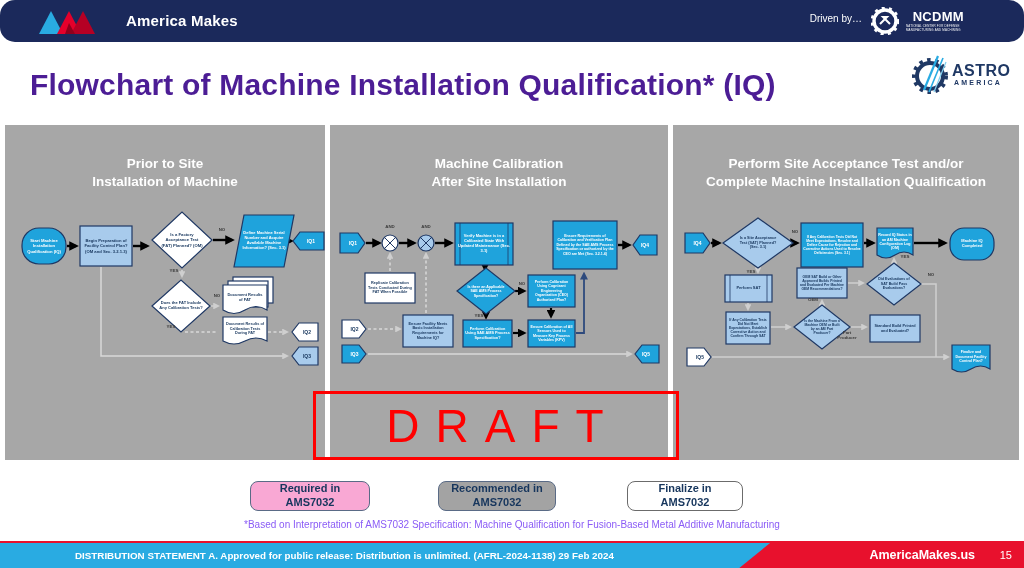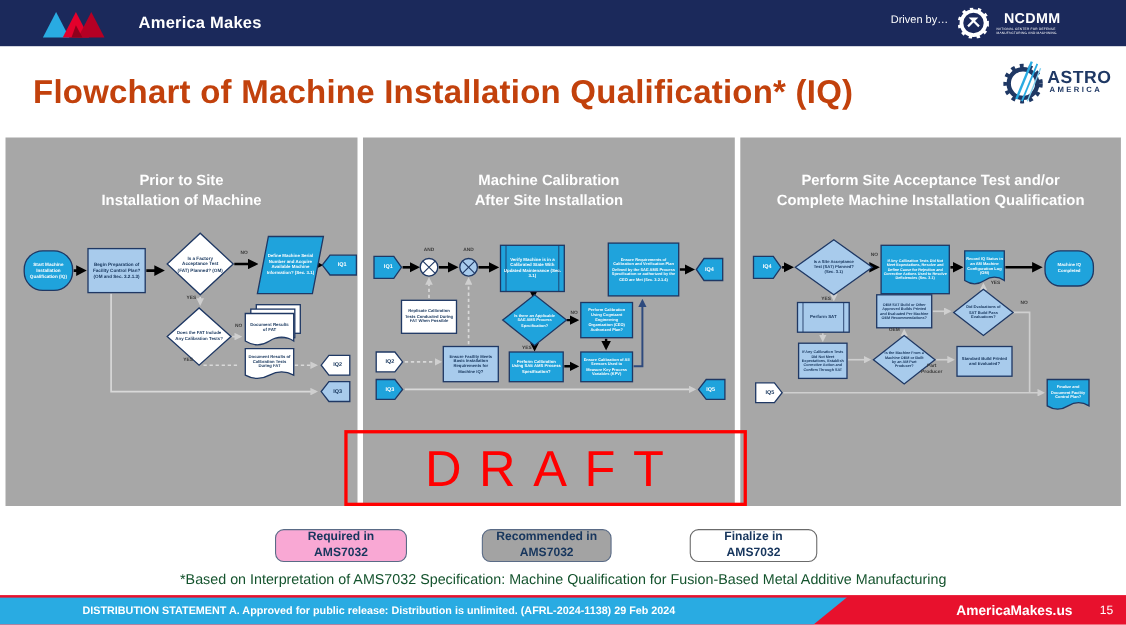--- a/index.html
+++ b/index.html
@@ -1,26 +1,26 @@
 <!DOCTYPE html>
 <html><head>
 <meta charset="utf-8">
 <style>
   html,body{margin:0;padding:0;width:1024px;height:568px;overflow:hidden;
     font-family:"Liberation Sans",sans-serif;background:#fff;position:relative;}
   .abs{position:absolute;}
   
-  .topbar{position:absolute;left:0;top:0;width:1024px;height:42px;background:#1B295B;}
+  .topbar{position:absolute;left:0;top:0;width:1024px;height:42px;background:#1B295B;border-radius:15px;}
   .brand-text{position:absolute;left:126px;top:0;height:42px;line-height:42px;
     color:#fff;font-weight:bold;font-size:15px;letter-spacing:.2px;}
   .driven{position:absolute;right:162px;top:13px;color:#fff;font-size:10px;}
   .ncdmm-name{position:absolute;right:60px;top:9px;color:#ffffff;font-weight:bold;font-size:13px;letter-spacing:.3px;}
   .ncdmm-tag{position:absolute;right:46px;color:#fff;font-size:2.9px;letter-spacing:.2px;width:72px;text-align:left;}
   
-  .slide-title{position:absolute;left:30px;top:68px;width:870px;color:#c2410c;
+  .slide-title{position:absolute;left:30px;top:68px;width:870px;color:#4c1d95;
     font-size:30px;font-weight:bold;letter-spacing:.2px;}
   .astro-wrap{position:absolute;left:912px;top:50px;width:108px;height:54px;}
   .astro-t1{position:absolute;left:40px;top:12px;color:#1F3864;font-weight:bold;font-size:16px;letter-spacing:.5px;}
   .astro-t2{position:absolute;left:42px;top:29px;color:#1F3864;font-weight:bold;font-size:7px;letter-spacing:2.2px;}
   
   .panel{position:absolute;top:125px;height:335px;background:#A7A7A7;}
   .p1{left:5px;width:320px;} .p2{left:330px;width:338px;} .p3{left:673px;width:346px;}
   .ptitle{position:absolute;top:30px;left:0;width:100%;text-align:center;color:#fff;
     font-weight:bold;font-size:13.5px;line-height:1.35;}
   .flow-svg{position:absolute;left:0;top:0;}
@@ -38,21 +38,21 @@
     font-size:46px;letter-spacing:16px;padding-left:14px;box-sizing:border-box;font-weight:normal;}
   
   .lg{position:absolute;top:481px;height:30px;border-radius:8px;border:1.4px solid #5a6b86;
     display:flex;flex-direction:column;align-items:center;justify-content:center;
     font-size:11px;font-weight:bold;color:#17365D;line-height:1.25;box-sizing:border-box;}
   .lg1{left:250px;width:120px;background:#f9a8d4;}
   .lg2{left:438px;width:118px;background:#a3a3a3;}
   .lg3{left:627px;width:116px;background:#fff;border-color:#6b6b6b;}
   
   .footnote{position:absolute;left:0;top:519px;width:1024px;text-align:center;
-    color:#14532d;font-size:13px;}
+    color:#8b5cf6;font-size:10px;}
   .footer{position:absolute;left:0;top:541px;width:1024px;height:27px;background:#E8112D;}
   .footer-cyan{position:absolute;left:0;top:2px;width:1024px;height:25px;background:#29ABE2;
     clip-path:polygon(0 0,75.2% 0,72.2% 100%,0 100%);}
   .fstmt{position:absolute;left:75px;top:0;height:25px;line-height:25px;color:#fff;
     font-weight:bold;font-size:9.8px;}
   .fsite{position:absolute;right:49px;top:2px;height:25px;line-height:25px;color:#fff;
     font-weight:bold;font-size:12.5px;}
   .fpage{position:absolute;right:12px;top:2px;height:25px;line-height:25px;color:#fff;font-size:11px;}
 </style>
 </head>

